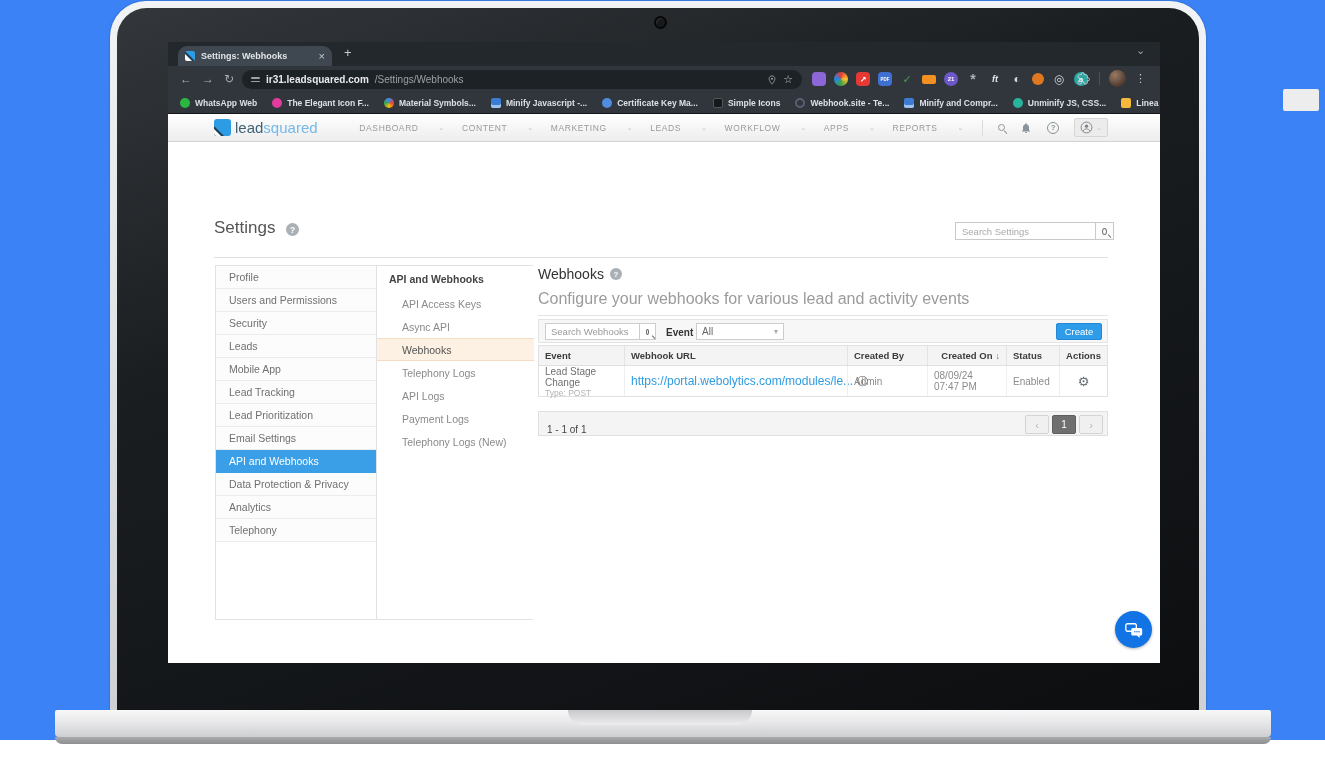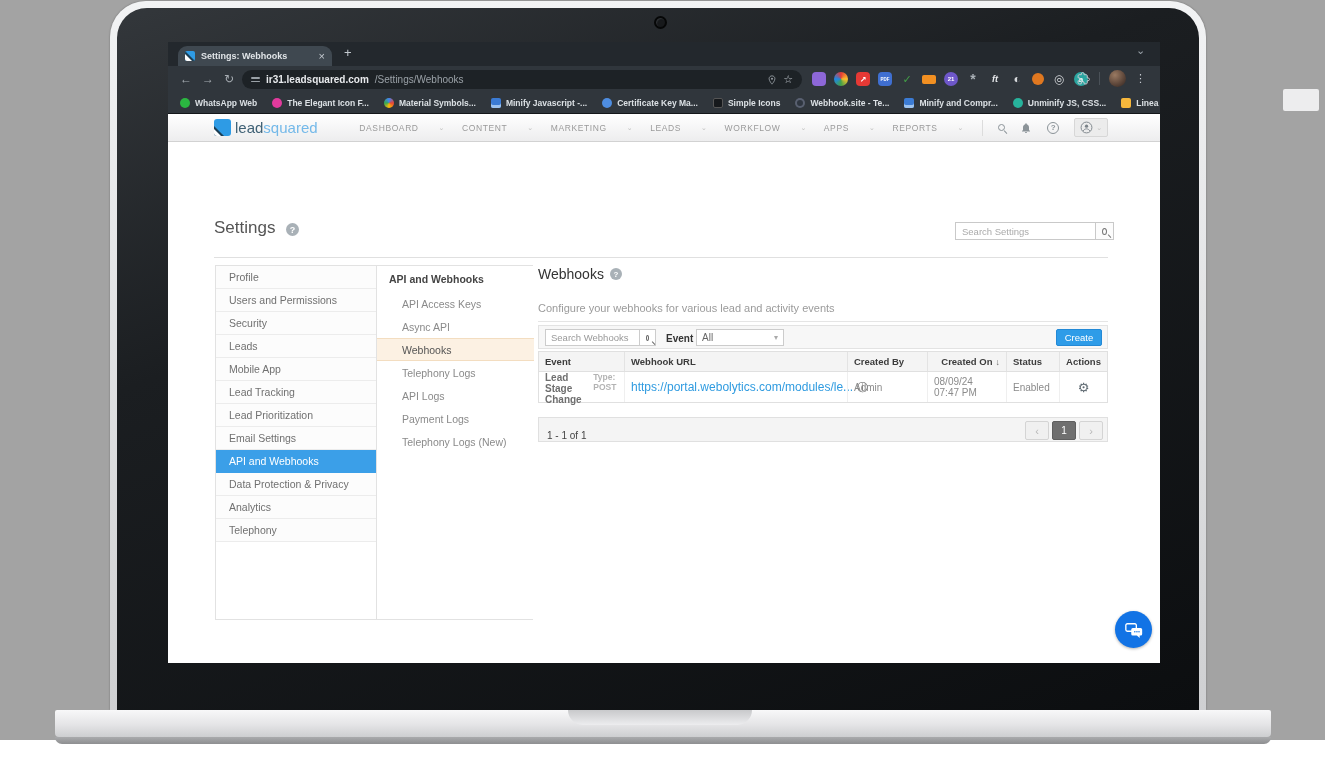--- a/index.html
+++ b/index.html
@@ -1,17 +1,17 @@
 <!DOCTYPE html>
 <html><head>
 <meta charset="utf-8">
 <style>
   html,body{margin:0;padding:0;background:#fff;width:1325px;height:780px;overflow:hidden;
     font-family:"Liberation Sans","DejaVu Sans",sans-serif;}
-  .stage{position:relative;width:1325px;height:740px;background:#a3a3a3;}
+  .stage{position:relative;width:1325px;height:740px;background:#3b82f6;}
   .stage *{box-sizing:border-box;}
 
   
   .bezel-outer{position:absolute;left:110px;top:1px;width:1096px;height:709px;
     background:linear-gradient(180deg,#f2f3f4,#cfd0d2);border-radius:36px 36px 0 0;
     box-shadow:0 0 2px rgba(0,0,0,.35);}
   .bezel-inner{position:absolute;left:117px;top:8px;width:1082px;height:702px;
     background:linear-gradient(160deg,#33373b 0%,#1b1e21 35%,#0c0e10 100%);
     border-radius:30px 30px 0 0;}
   .webcam{position:absolute;left:654px;top:16px;width:13px;height:13px;border-radius:50%;
@@ -97,21 +97,21 @@
     border-bottom:1px solid #ececec;background:#fcfcfc;cursor:pointer;}
   .side-item.active{background:#3b9fe8;color:#fff;border-bottom-color:#3b9fe8;}
   .submenu{position:absolute;left:160px;top:0;width:158px;height:100%;border-left:1px solid #e2e2e2;background:#fff;}
   .sub-header{height:26px;display:flex;align-items:center;padding-left:12px;font-size:10.5px;font-weight:bold;color:#444;}
   .sub-item{height:23px;display:flex;align-items:center;padding-left:25px;font-size:10.5px;color:#8a8a8a;cursor:pointer;}
   .sub-item.active{background:#fcf1e3;border-top:1px solid #f3ddc0;border-bottom:1px solid #f3ddc0;color:#555;}
 
   .main{position:absolute;left:370px;top:152px;width:570px;}
   .wh-head{display:flex;align-items:center;gap:6px;}
   .wh-title{font-size:14px;color:#333;}
-  .wh-sub{margin-top:20px;font-size:11px;color:#9b9b9b;}
+  .wh-sub{margin-top:8px;font-size:16px;color:#9b9b9b;}
   .wh-divider{margin-top:7px;height:1px;background:#e5e5e5;}
   .wh-toolbar{margin-top:3px;height:24px;background:#f7f7f7;border:1px solid #e3e3e3;position:relative;}
   .swh{position:absolute;left:6px;top:3px;display:flex;}
   .swh input{width:94px;height:17px;border:1px solid #ccc;border-right:none;font-size:9.5px;padding:0 5px;color:#777;outline:none;}
   .swh input::placeholder{color:#999;}
   .swh button{width:17px;height:17px;border:1px solid #ccc;background:#fff;display:flex;align-items:center;justify-content:center;color:#666;}
   .evt-label{position:absolute;left:127px;top:7px;font-size:10px;font-weight:bold;color:#333;}
   .evt-select{position:absolute;left:157px;top:3px;width:88px;height:17px;border:1px solid #ccc;background:#fff;
     font-size:10px;color:#666;display:flex;align-items:center;justify-content:space-between;padding:0 5px;}
   .evt-select .caret{color:#aaa;font-size:8px;}
@@ -119,21 +119,21 @@
     border-radius:2px;color:#fff;font-size:9.5px;display:flex;align-items:center;justify-content:center;cursor:pointer;}
 
   .wh-table{margin-top:2px;border:1px solid #e0e0e0;}
   .thead{display:flex;height:20px;background:#f4f4f4;border-bottom:1px solid #e0e0e0;}
   .th{font-size:9.5px;font-weight:bold;color:#3c3c3c;display:flex;align-items:center;padding:0 6px;border-left:1px solid #e3e3e3;}
   .th:first-child{border-left:none;}
   .trow{display:flex;height:30px;background:#fff;}
   .td{font-size:10px;color:#8b8b8b;display:flex;align-items:center;padding:0 6px;border-left:1px solid #efefef;}
   .td:first-child{border-left:none;}
   .c-event{width:85px;} .c-url{width:223px;} .c-by{width:80px;} .c-on{width:79px;justify-content:flex-end;} .c-status{width:53px;} .c-act{width:48px;justify-content:center;}
-  .evt-cell{flex-direction:row;align-items:flex-start;justify-content:space-between;font-weight:bold;}
+  .evt-cell{flex-direction:column;align-items:flex-start;justify-content:space-between;}
   .evt-name{font-size:10px;color:#6f6f6f;line-height:11px;}
   .evt-type{font-size:8.5px;color:#b3b3b3;line-height:10px;}
   .url-link{color:#2f9be0;text-decoration:none;font-size:12px;white-space:nowrap;}
   .info-ic{color:#555;font-size:11px;margin-left:4px;}
   .gear-ic{color:#5f6a72;font-size:13px;cursor:pointer;line-height:1;}
   .sort-ic{font-size:9px;color:#666;margin-left:3px;}
 
   .wh-pag{margin-top:14px;height:25px;background:#f4f4f4;border:1px solid #e0e0e0;position:relative;display:flex;align-items:flex-end;}
   .pag-sum{font-size:10px;color:#444;padding-left:8px;}
   .pag-btns{position:absolute;right:4px;top:3px;display:flex;gap:3px;}

